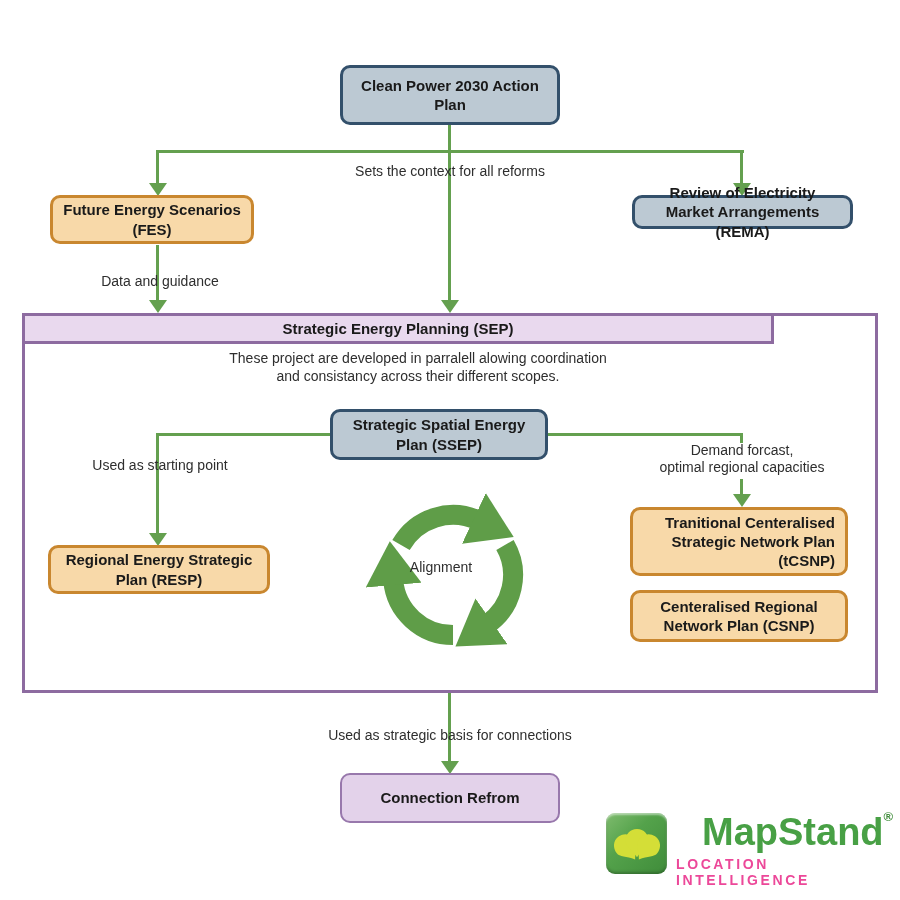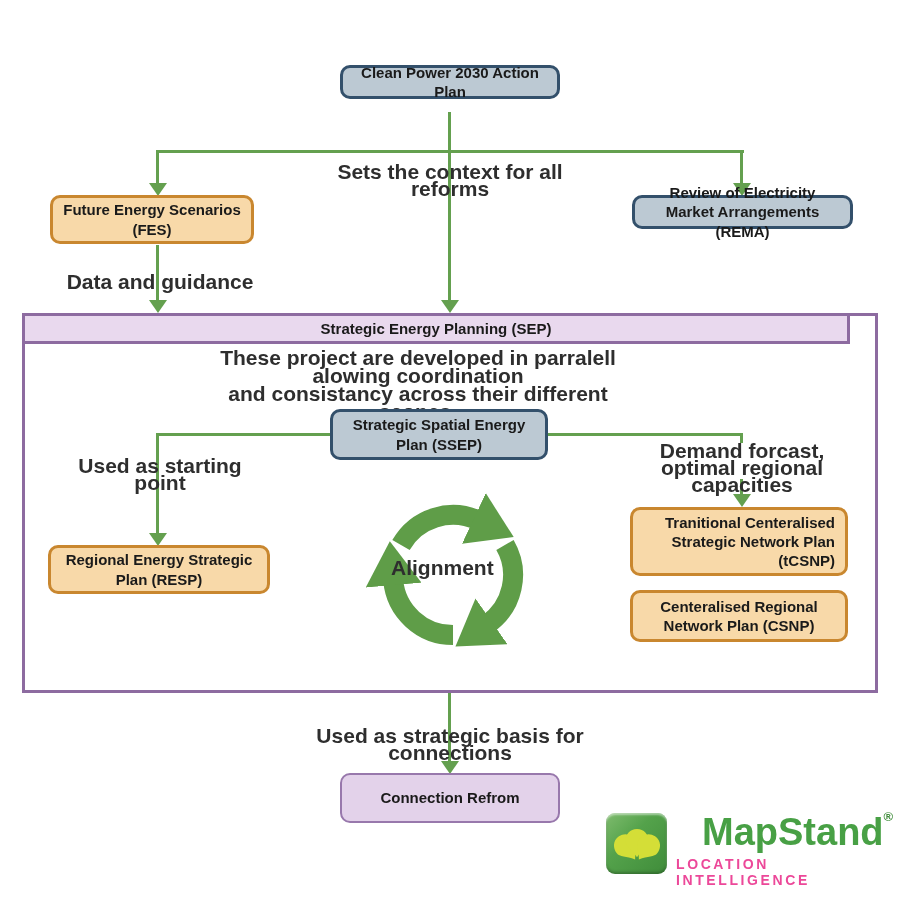--- a/index.html
+++ b/index.html
@@ -31,29 +31,29 @@
   .node-orange{background:var(--orange-fill);border:3px solid var(--orange-border);}
   .node-purple{background:var(--conn-fill);border:2px solid #9878ac;}
   .vline{position:absolute;width:3px;background:var(--green);z-index:1;}
   .hline{position:absolute;height:3px;background:var(--green);z-index:1;}
   .arrow-down{
     position:absolute;width:0;height:0;z-index:1;
     border-left:9px solid transparent;border-right:9px solid transparent;
     border-top:13px solid var(--green);
   }
   .note{
-    position:absolute;font-size:21px;color:var(--note);text-align:center;
-    line-height:17px;z-index:2;font-weight:bold;
+    position:absolute;font-size:14px;color:var(--note);text-align:center;
+    line-height:17px;z-index:2;
   }
   .sep-box{
     position:absolute;left:22px;top:313px;width:856px;height:380px;
     border:3px solid var(--purple-border);background:transparent;z-index:2;
   }
   .sep-band{
-    position:absolute;left:22px;top:313px;width:828px;height:31px;
+    position:absolute;left:22px;top:313px;width:752px;height:31px;
     background:var(--purple-fill);border:3px solid var(--purple-border);
     display:flex;align-items:center;justify-content:center;
     font-weight:bold;font-size:15px;color:var(--ink);z-index:3;
   }
   .cycle-svg{position:absolute;left:343px;top:483px;width:220px;height:190px;z-index:2;}
   .logo{position:absolute;left:606px;top:809px;width:280px;height:75px;z-index:3;}
   .logo-icon{
     position:absolute;left:0;top:4px;width:61px;height:61px;border-radius:9px;
     background:linear-gradient(135deg,#7fbc6e 0%,#54a24b 40%,#3f8c3a 100%);
     box-shadow:inset 0 2px 2px rgba(255,255,255,.5), inset 0 -2px 3px rgba(0,0,0,.25);
@@ -109,21 +109,21 @@
 
   <div class="sep-box"></div>
   <div class="sep-band">
     <span>Strategic Energy Planning (SEP)</span>
   </div>
   <div class="note" style="left:198px;top:349px;width:440px;line-height:18px;">
     <span style="display:block;">These project are developed in parralell alowing coordination</span>
     <span style="display:block;">and consistancy across their different scopes.</span>
   </div>
 
-  <div class="node node-blue" style="left:340px;top:65px;width:220px;height:34px;">
+  <div class="node node-blue" style="left:340px;top:65px;width:220px;height:60px;">
     <span>Clean Power 2030 Action Plan</span>
   </div>
   <div class="node node-orange" style="left:50px;top:195px;width:204px;height:49px;">
     <span>Future Energy Scenarios (FES)</span>
   </div>
   <div class="node node-blue" style="left:632px;top:195px;width:221px;height:34px;">
     <span>Review of Electricity Market Arrangements (REMA)</span>
   </div>
   <div class="node node-blue" style="left:330px;top:409px;width:218px;height:51px;">
     <span>Strategic Spatial Energy Plan (SSEP)</span>

